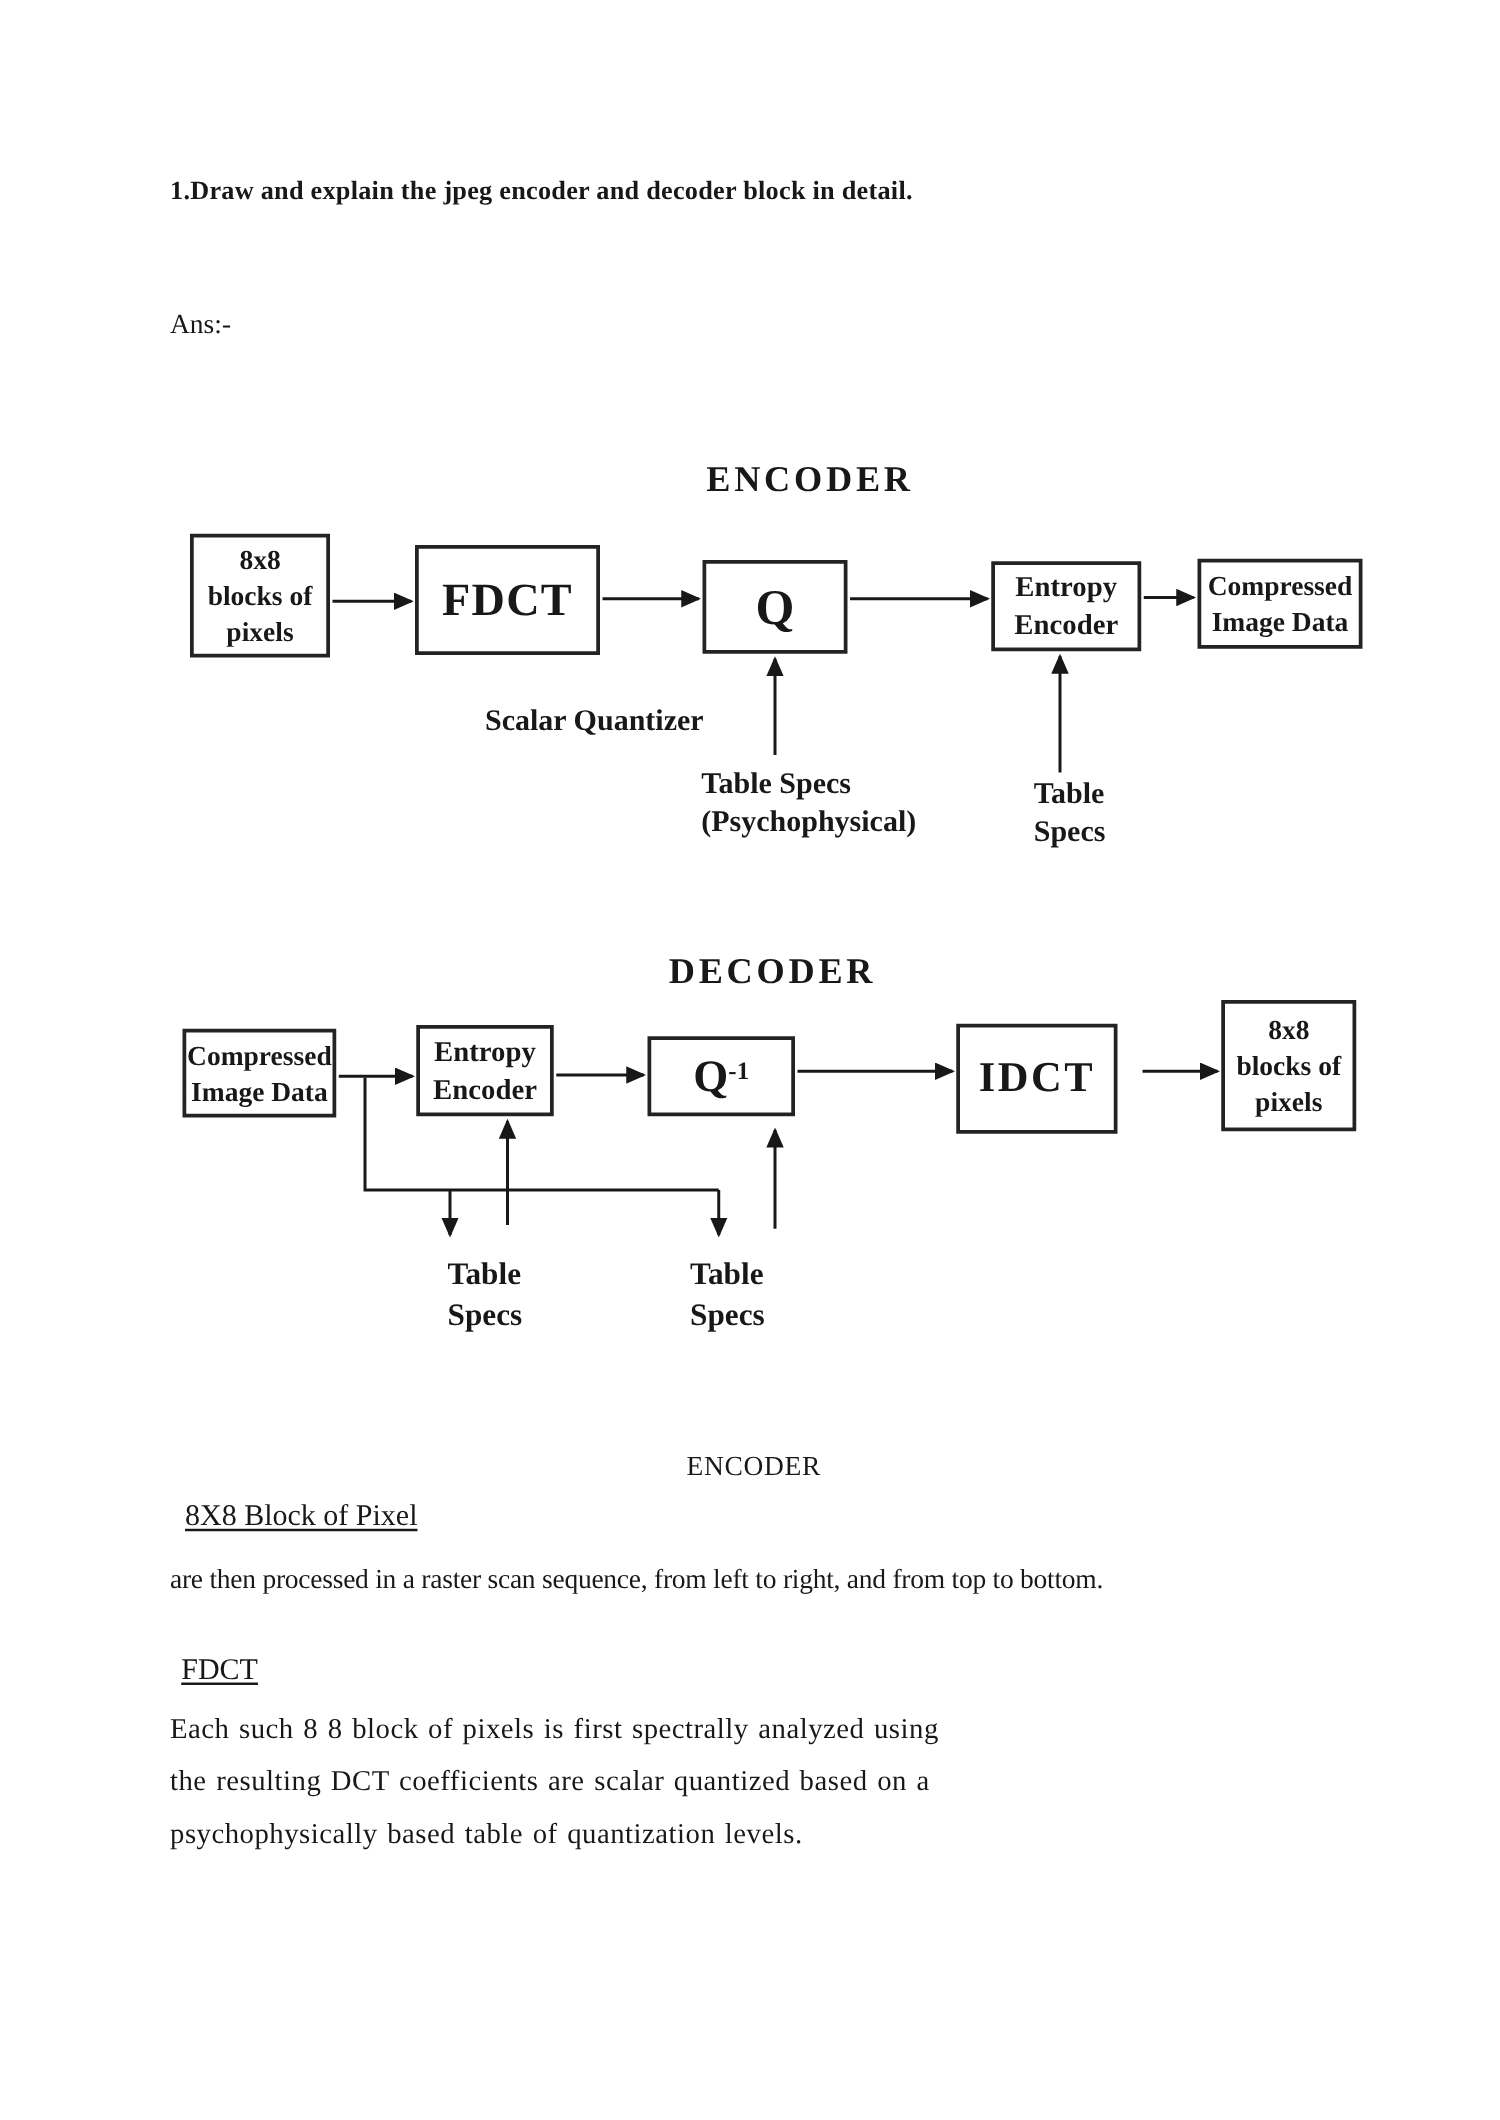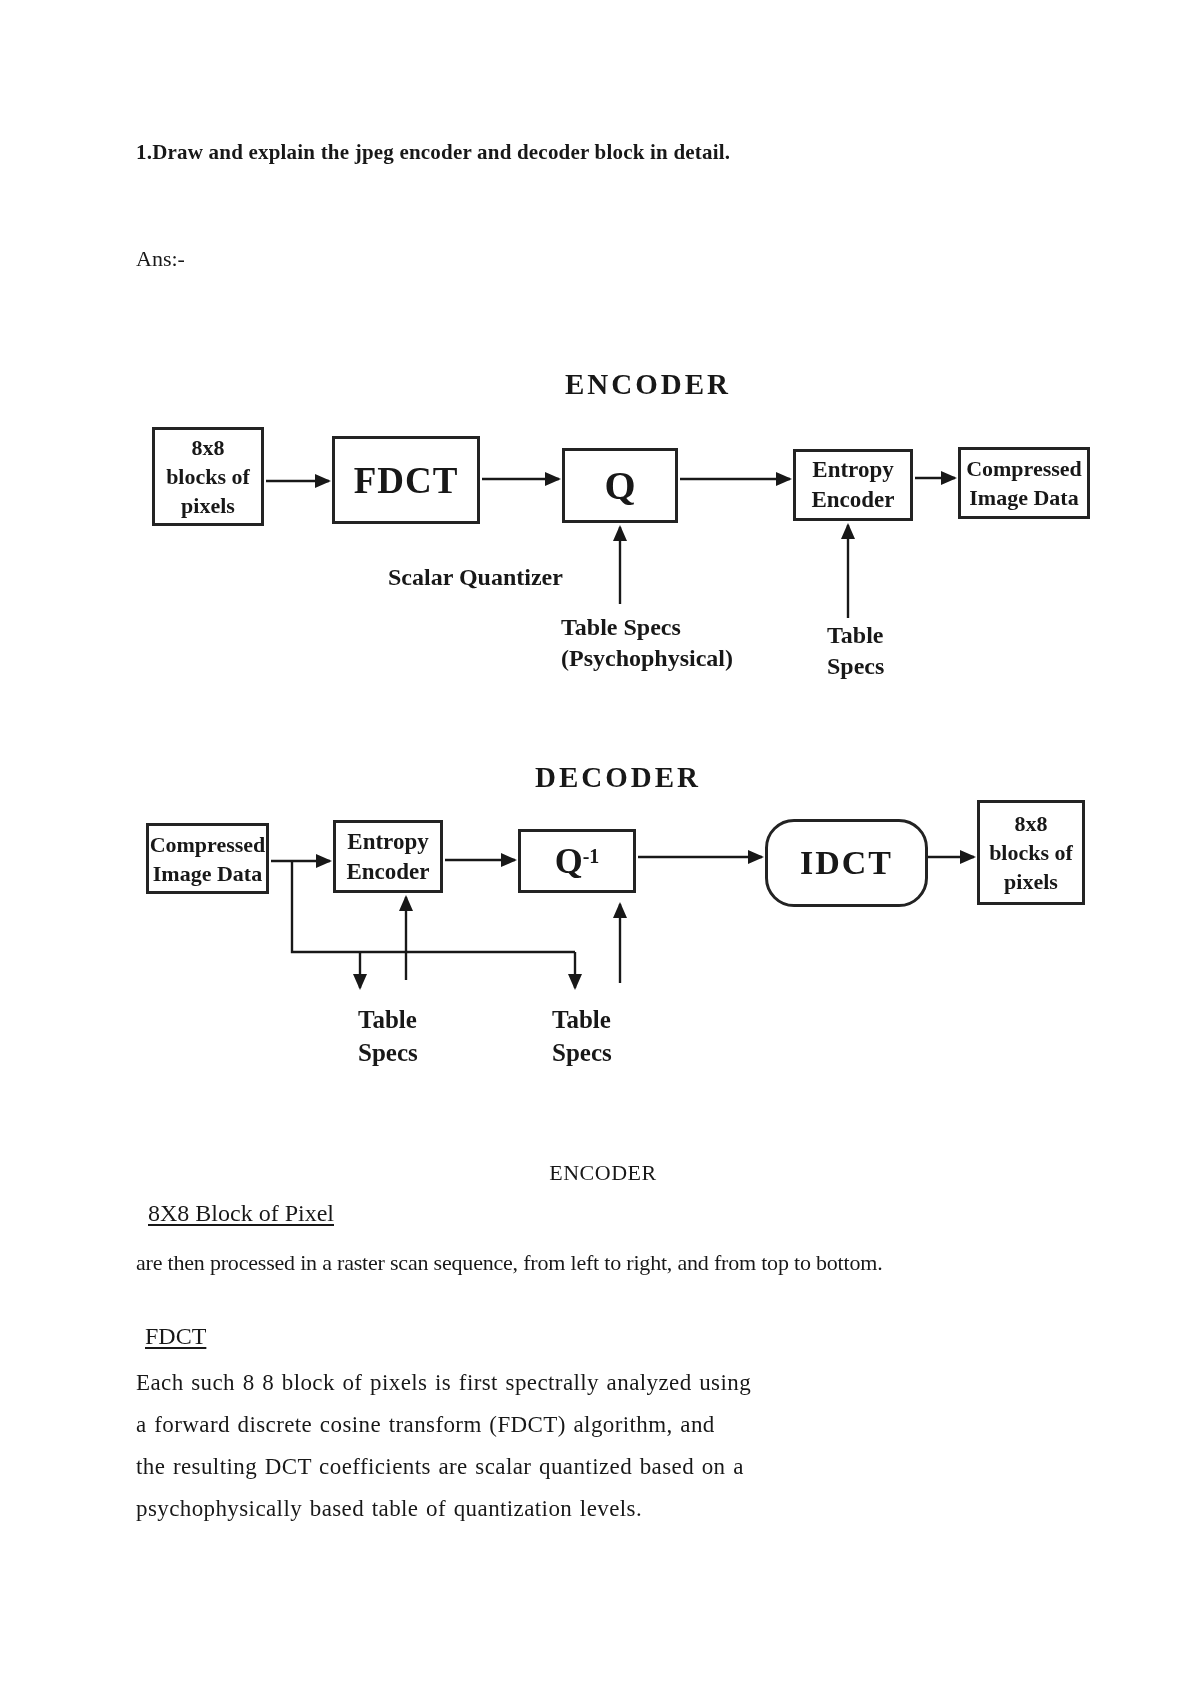--- a/index.html
+++ b/index.html
@@ -112,21 +112,21 @@
     <span class="box-label lbl-sm">Compressed
 Image Data</span>
   </div>
   <div class="box" style="left:333px;top:820px;width:110px;height:73px;">
     <span class="box-label lbl-md">Entropy
 Encoder</span>
   </div>
   <div class="box" style="left:518px;top:829px;width:118px;height:64px;">
     <span class="box-label lbl-qinv"><span>Q</span><sup>-1</sup></span>
   </div>
-  <div class="box" style="left:765px;top:819px;width:163px;height:88px;border-radius:29px;">
+  <div class="box" style="left:765px;top:819px;width:129px;height:88px;">
     <span class="box-label lbl-idct">IDCT</span>
   </div>
   <div class="box" style="left:977px;top:800px;width:108px;height:105px;">
     <span class="box-label lbl-sm">8x8
 blocks of
 pixels</span>
   </div>
 
   <div class="dg-label big" style="left:358px;top:1003px;">Table
 Specs</div>
@@ -138,18 +138,17 @@
   <div class="abs sec-sub" style="left:148px;top:1200px;">8X8 Block of Pixel</div>
 
   <div class="abs" style="left:136px;top:1248px;">
     <div class="para">are then processed in a raster scan sequence, from left to right, and from top to bottom.</div>
   </div>
 
   <div class="abs sec-sub" style="left:145px;top:1323px;">FDCT</div>
 
   <div class="abs" style="left:136px;top:1362px;">
     <div class="fdct-line">Each such 8 8 block of pixels is first spectrally analyzed using</div>
-    <div class="fdct-line">a forward discrete cosine transform (FDCT) algorithm, and</div>
     <div class="fdct-line">the resulting DCT coefficients are scalar quantized based on a</div>
     <div class="fdct-line">psychophysically based table of quantization levels.</div>
   </div>
 
 </div>
 
 </body></html>

